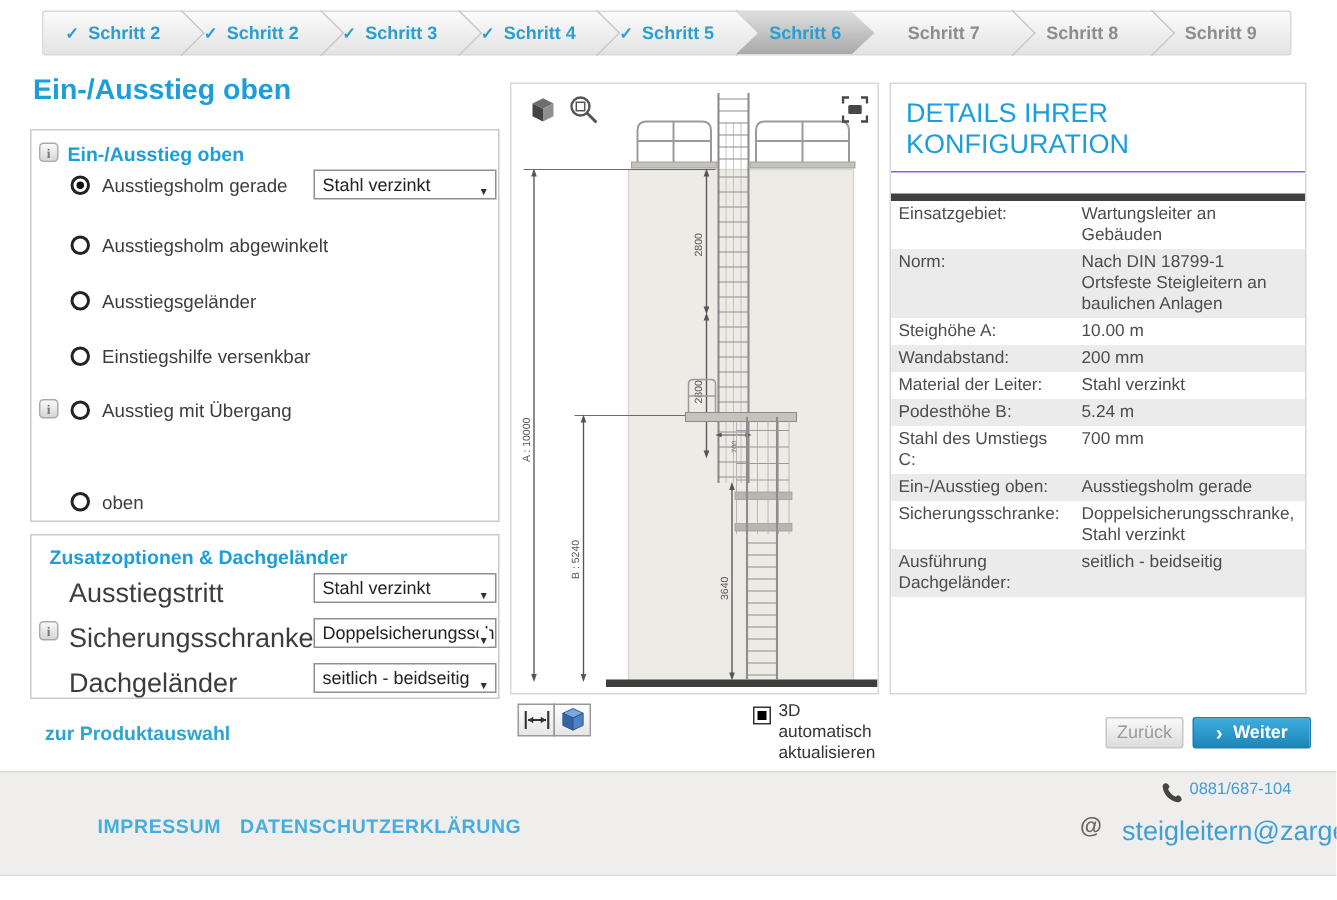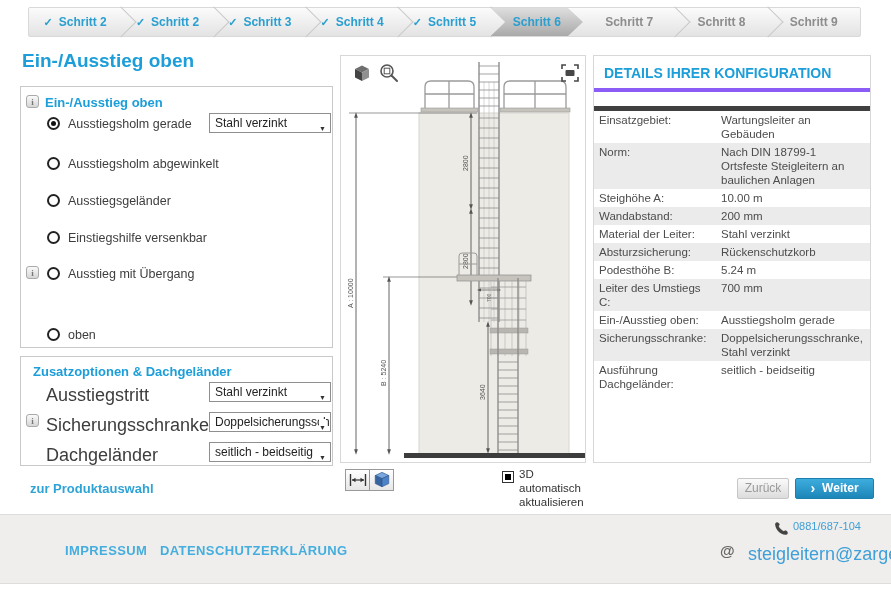--- a/index.html
+++ b/index.html
@@ -105,22 +105,22 @@
     position:absolute; left:519px; top:467px; width:76px;
     font-size:11.5px; color:#333; line-height:14px; cursor:pointer;
   }
 
   
   #details{
     position:absolute; left:593px; top:55px; width:278px; height:408px;
     border:1px solid #d8d8d8; background:#fff;
   }
   #details .hd{
-    padding:9px 10px 7px 10px; font-size:14px; font-weight:bold; color:#1b9ed9;
-    border-bottom:4px solid #8b5cf6;
+    padding:9px 10px 7px 10px; font-size:18px; font-weight:normal; color:#1b9ed9;
+    border-bottom:1px solid #8b5cf6;
   }
   table.cfg{ width:100%; border-collapse:collapse; margin-top:14px; border-top:5px solid #404040; }
   table.cfg td{
     vertical-align:top; padding:2px 5px; font-size:11.5px; color:#4c4c4c; line-height:14px;
   }
   table.cfg td.lbl{ width:122px; }
   table.cfg tr:nth-child(even){ background:#ebebeb; }
 
   
   .btn{
@@ -432,29 +432,25 @@
         </tr>
     <tr>
           <td class="lbl">Wandabstand:</td>
           <td>200 mm</td>
         </tr>
     <tr>
           <td class="lbl">Material der Leiter:</td>
           <td>Stahl verzinkt</td>
         </tr>
     <tr>
-          <td class="lbl">Absturzsicherung:</td>
-          <td>Rückenschutzkorb</td>
-        </tr>
-    <tr>
           <td class="lbl">Podesthöhe B:</td>
           <td>5.24 m</td>
         </tr>
     <tr>
-          <td class="lbl">Leiter des Umstiegs C:</td>
+          <td class="lbl">Stahl des Umstiegs C:</td>
           <td>700 mm</td>
         </tr>
     <tr>
           <td class="lbl">Ein-/Ausstieg oben:</td>
           <td>Ausstiegsholm gerade</td>
         </tr>
     <tr>
           <td class="lbl">Sicherungsschranke:</td>
           <td>Doppelsicherungsschranke, Stahl verzinkt</td>
         </tr>

